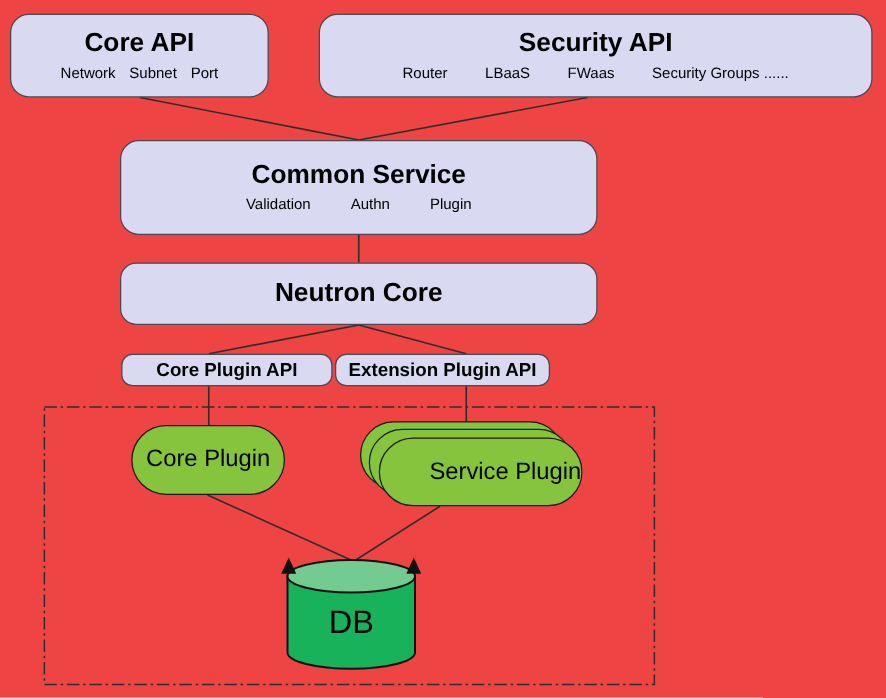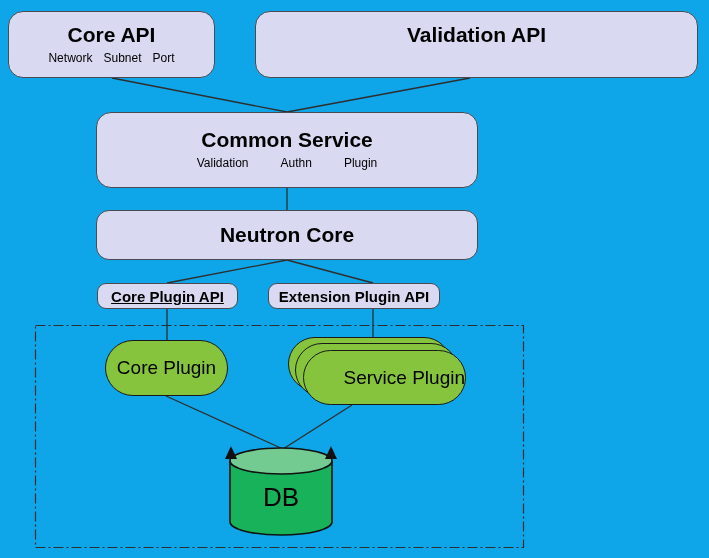--- a/index.html
+++ b/index.html
@@ -8,21 +8,21 @@
     --plugin-fill:#86c43d;
     --plugin-border:#1a1a1a;
     --db-body-fill:#17b25a;
     --db-top-fill:#74cb92;
     --connector:#2e2e2e;
   }
   html,body{margin:0;padding:0;background:#ffffff;}
   .canvas{
     position:relative;
     width:709px;height:558px;
-    background:#0ea5e9;
+    background:#ef4444;
     font-family:"Liberation Sans","DejaVu Sans",sans-serif;
     color:#000;
     overflow:hidden;
   }
   svg.layer{position:absolute;left:0;top:0;width:709px;height:558px;}
   svg .conn{stroke:var(--connector);stroke-width:1.3;fill:none;}
   svg .boundary{fill:none;stroke:var(--connector);stroke-width:1.2;stroke-dasharray:10 3 2 3;}
   svg .db-body{fill:var(--db-body-fill);stroke:#111;stroke-width:1.6;}
   svg .db-top{fill:var(--db-top-fill);stroke:#111;stroke-width:1.6;}
   svg .arrow{fill:#111;stroke:none;}
@@ -49,21 +49,21 @@
 
   .small-box{
     position:absolute;
     background:var(--api-box-fill);
     border:1.2px solid var(--api-box-border);
     border-radius:9px;
     box-sizing:border-box;
     display:flex;align-items:center;justify-content:center;
     font-weight:bold;font-size:15px;white-space:nowrap;
   }
-  #core-plugin-api{left:97px;top:283px;width:141px;height:26px;text-decoration:underline;}
+  #core-plugin-api{left:97px;top:283px;width:169px;height:26px;}
   #extension-plugin-api{left:268px;top:283px;width:172px;height:26px;}
 
   .green-box{
     position:absolute;
     background:var(--plugin-fill);
     border:1.6px solid var(--plugin-border);
     border-radius:28px;
     box-sizing:border-box;
     display:flex;align-items:center;justify-content:center;
     font-size:19px;white-space:nowrap;
@@ -106,21 +106,27 @@
   <div class="lav-box" id="core-api">
     <div class="title">Core API</div>
     <div class="items">
       <span>Network</span>
       <span>Subnet</span>
       <span>Port</span>
     </div>
   </div>
 
   <div class="lav-box" id="extension-api">
-    <div class="title">Validation API</div>
+    <div class="title">Security API</div>
+    <div class="items">
+      <span>Router</span>
+      <span>LBaaS</span>
+      <span>FWaas</span>
+      <span>Security Groups ......</span>
+    </div>
   </div>
 
   <div class="lav-box" id="common-service">
     <div class="title">Common Service</div>
     <div class="items">
       <span>Validation</span>
       <span>Authn</span>
       <span>Plugin</span>
     </div>
   </div>

